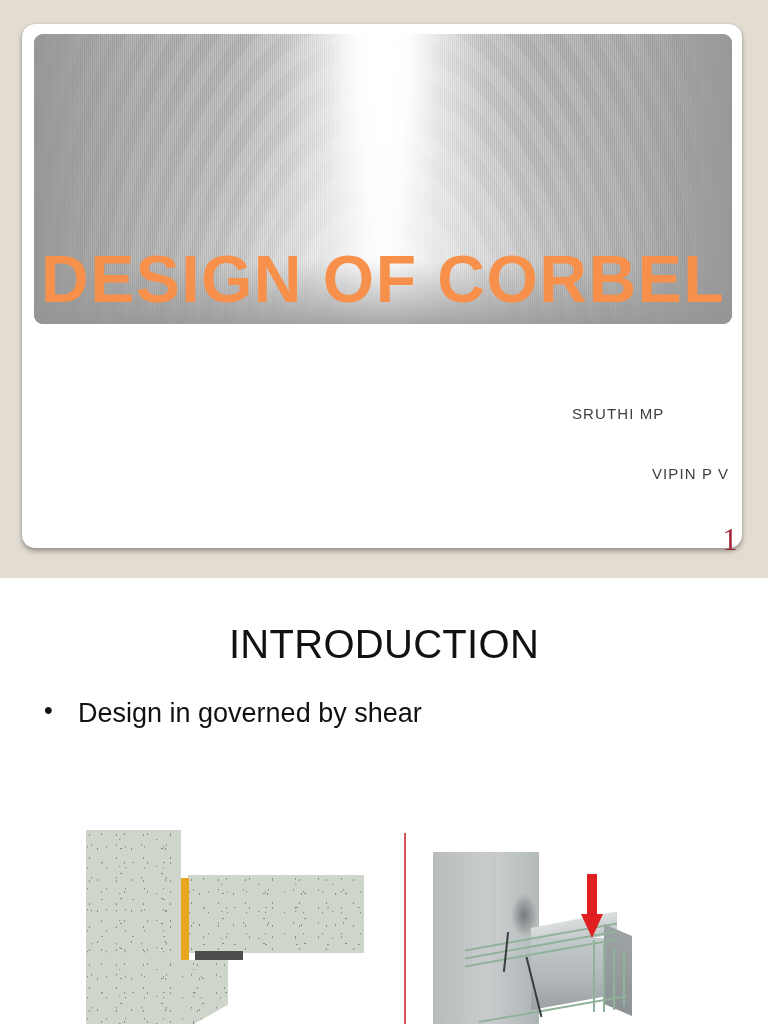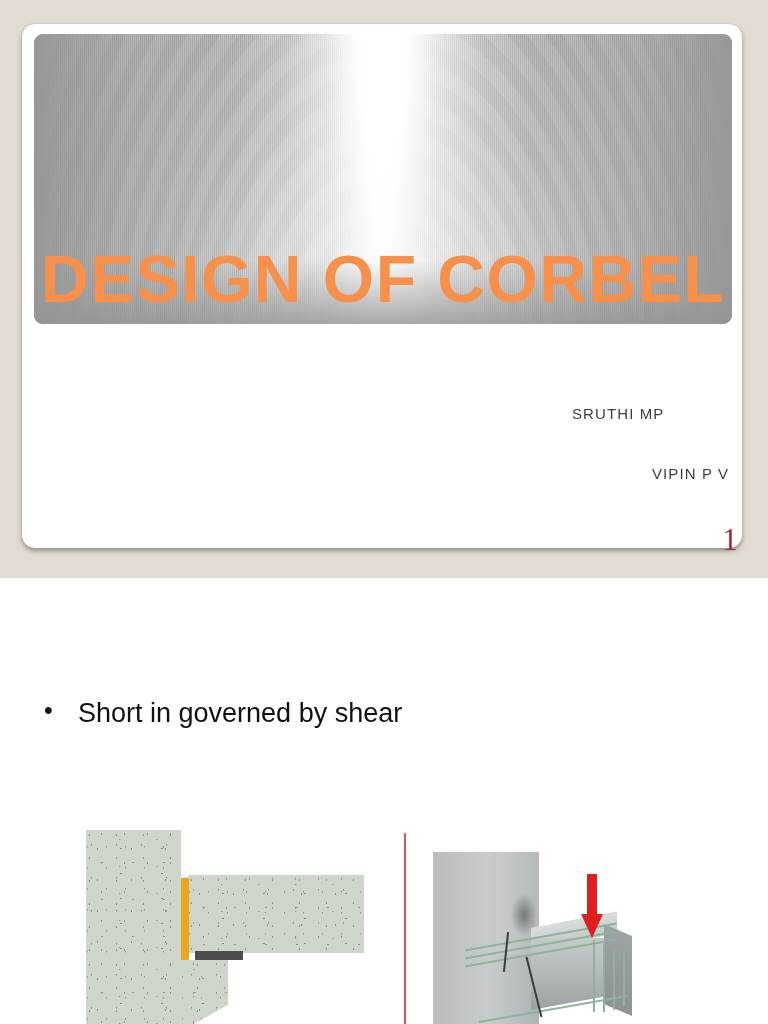--- a/index.html
+++ b/index.html
@@ -419,23 +419,24 @@
       <div class="author author-1">SRUTHI MP</div>
 
       <div class="author author-2">VIPIN P V</div>
 
       <div class="page-number">1</div>
     </div>
   </div>
 
   <div class="slide2">
 
+    <div class="s2-title">INTRODUCTION</div>
 
     <div class="bullets">
-      <div class="bullet">Short in governed by shear</div>
+      <div class="bullet">Design in governed by shear</div>
     </div>
 
     <div class="figures">
 
       <div class="divider-line"></div>
 
       <div class="fig-left">
         <div class="concrete col-top"></div>
         <div class="concrete col-bottom"></div>
         <div class="concrete beam"></div>

